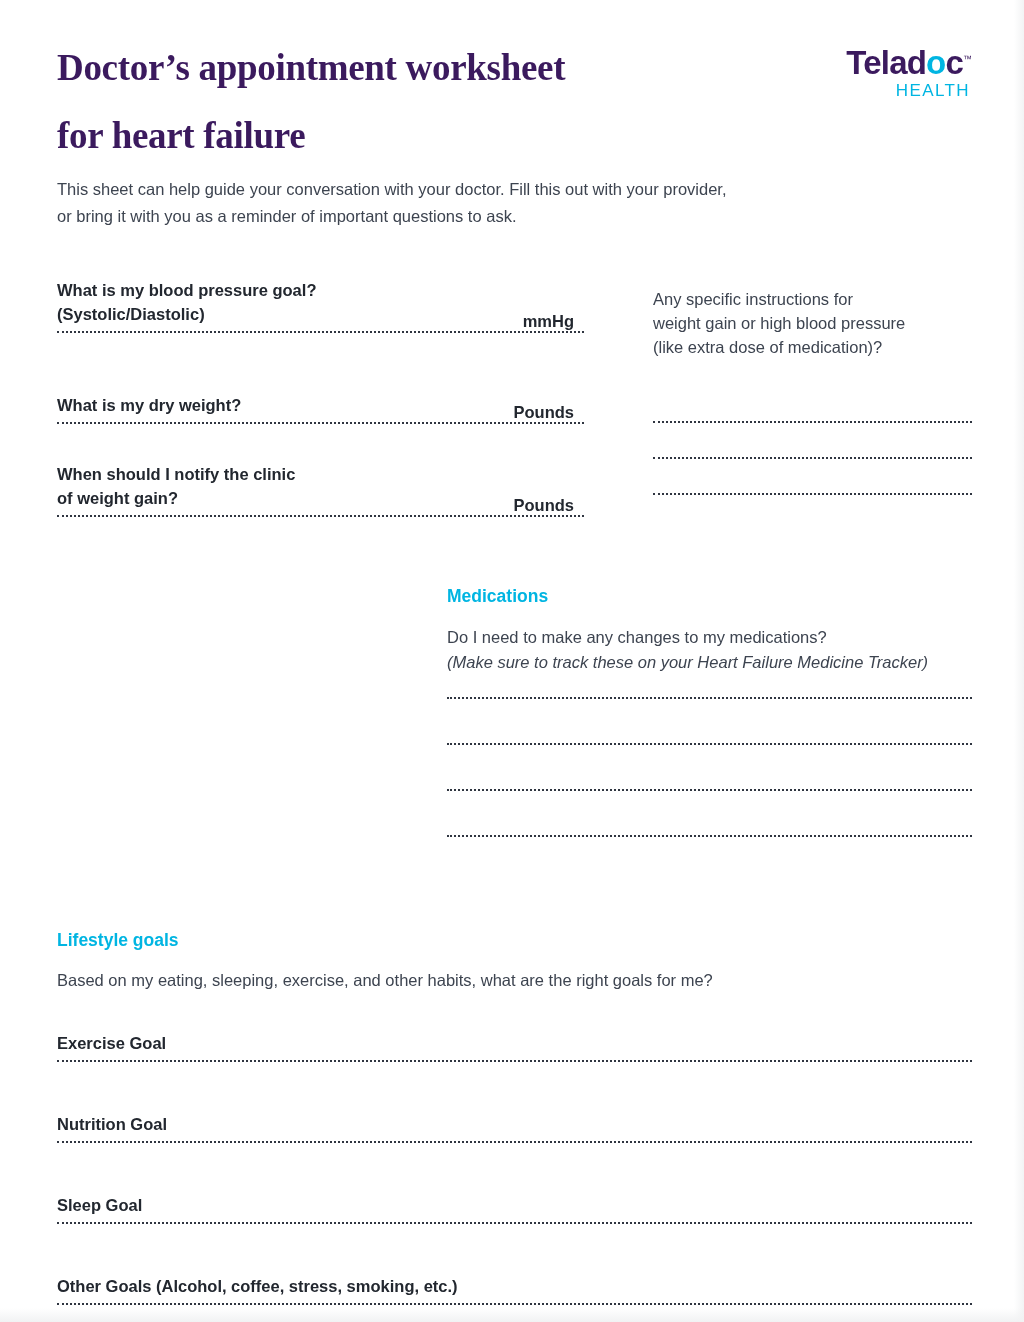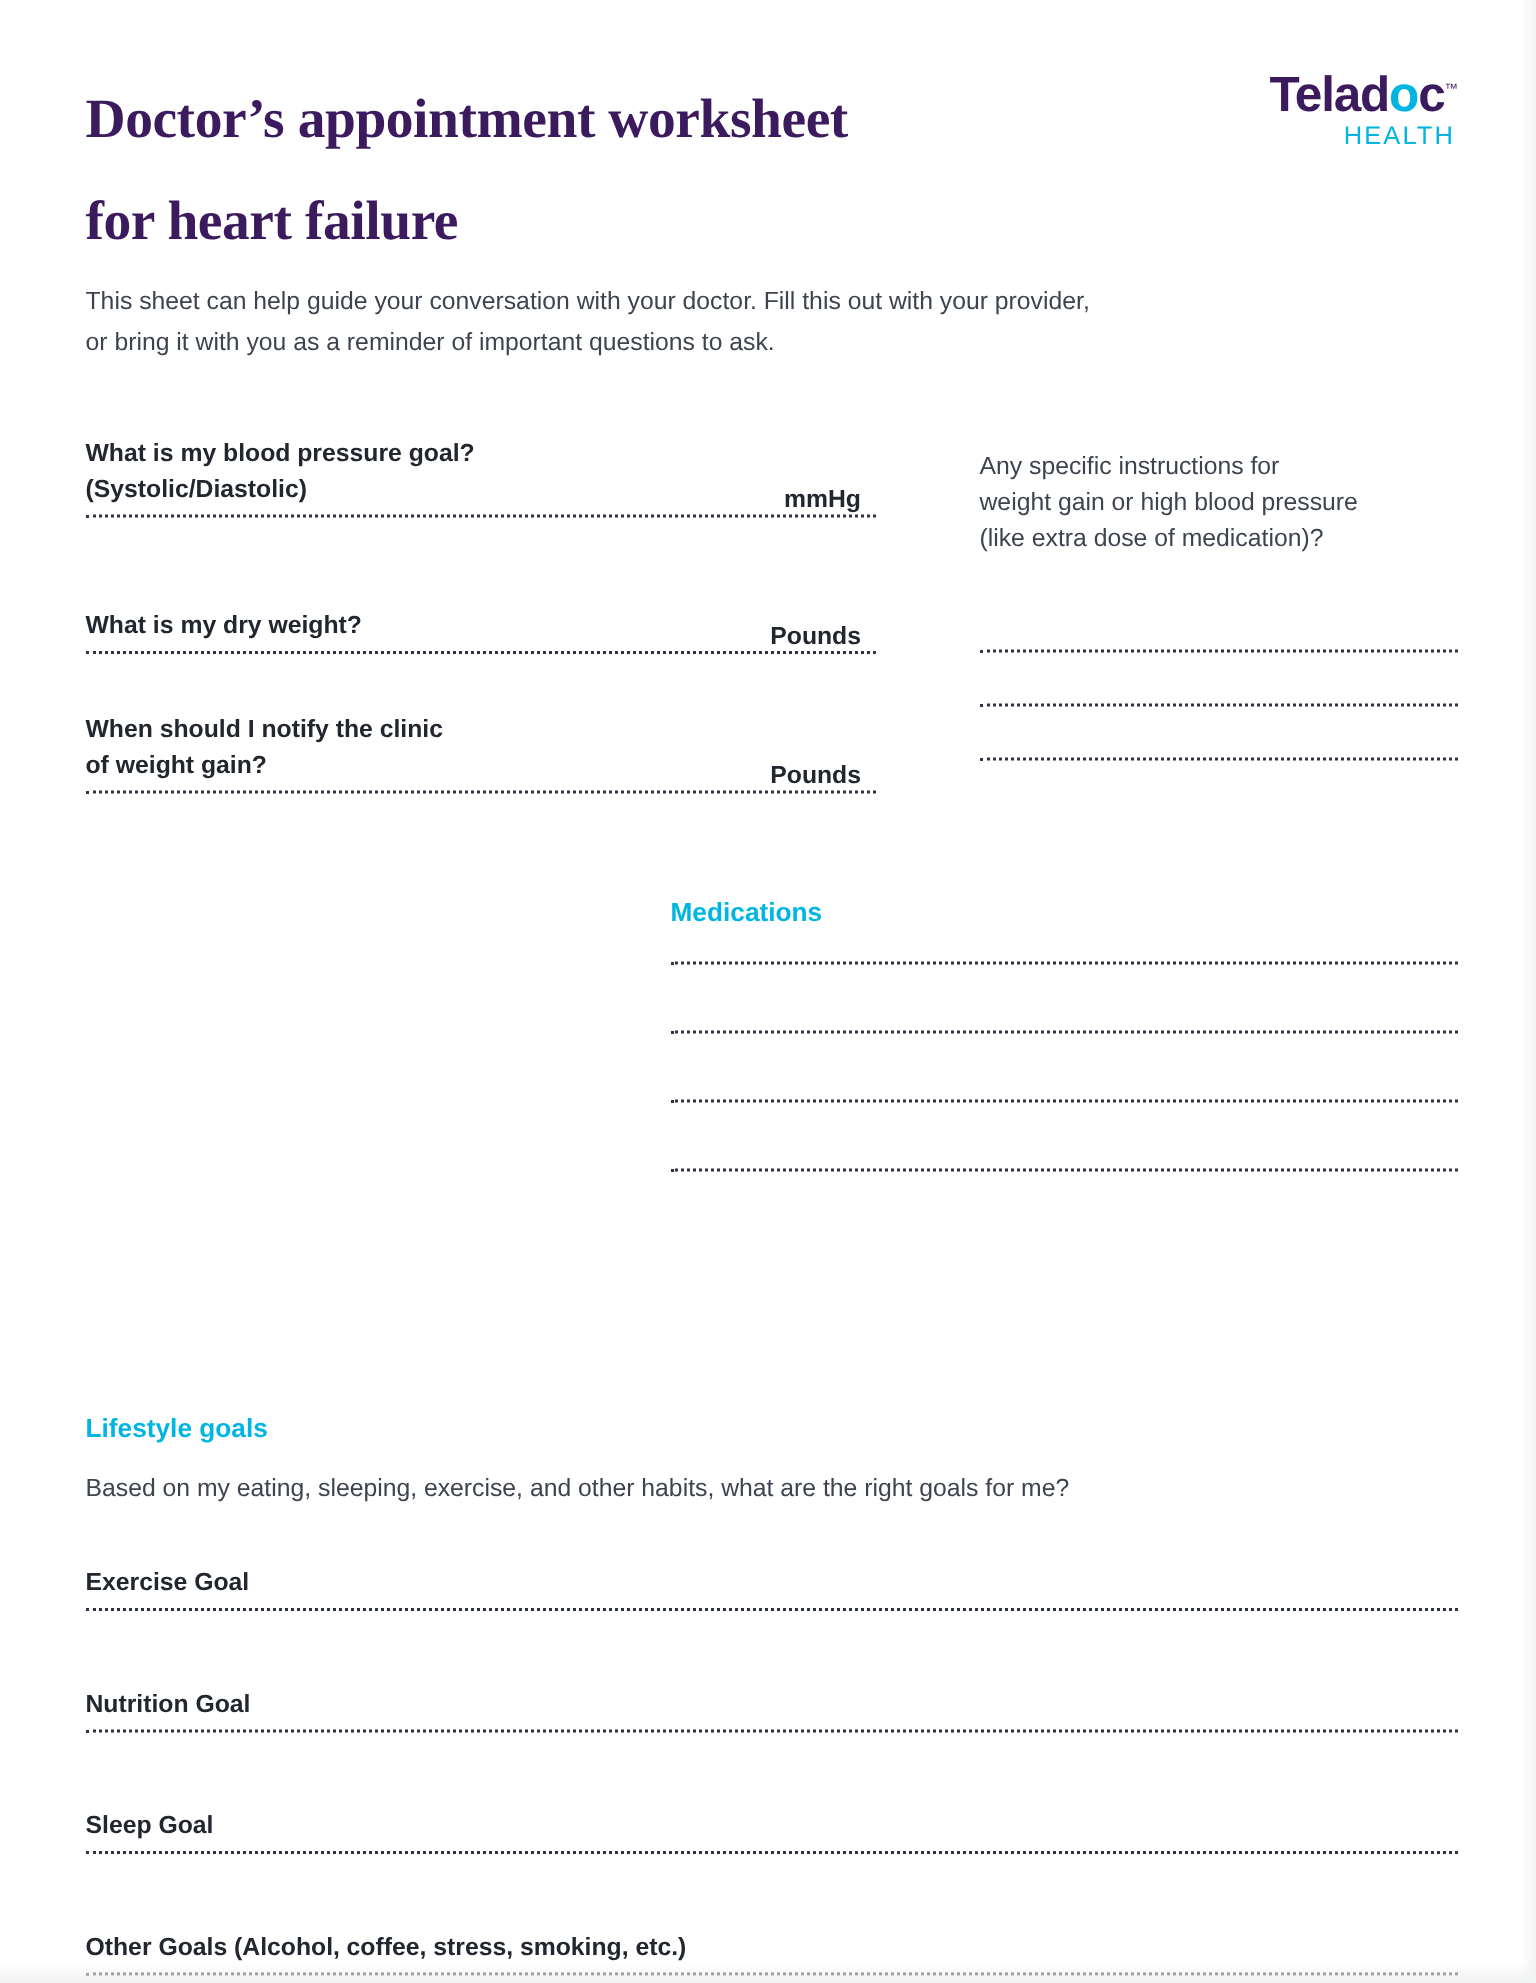--- a/index.html
+++ b/index.html
@@ -44,21 +44,21 @@
   .content {
     position: absolute;
     left: 57px;
     top: 0;
     width: 915px;
   }
 
   
   .header {
     position: relative;
-    padding-top: 56px;
+    padding-top: 44px;
     height: 110px;
   }
   .title {
     font-family: "Liberation Serif", serif;
     font-weight: bold;
     font-size: 37px;
     line-height: 48px;
     color: #3b1a5e;
     letter-spacing: -0.3px;
     margin: 0;
@@ -275,20 +275,24 @@
         <div class="dots r-line"></div>
       </div>
 
     </div>
 
     <div class="cols">
 
 
       <div class="col-r">
         <h2 class="sec-head">Medications</h2>
+        <p class="sec-q">
+          <span>Do I need to make any changes to my medications?</span>
+          <span class="ital">(Make sure to track these on your Heart Failure Medicine Tracker)</span>
+        </p>
         <div class="note-lines">
           <div class="dots"></div>
           <div class="dots"></div>
           <div class="dots"></div>
           <div class="dots"></div>
         </div>
       </div>
 
     </div>
 

